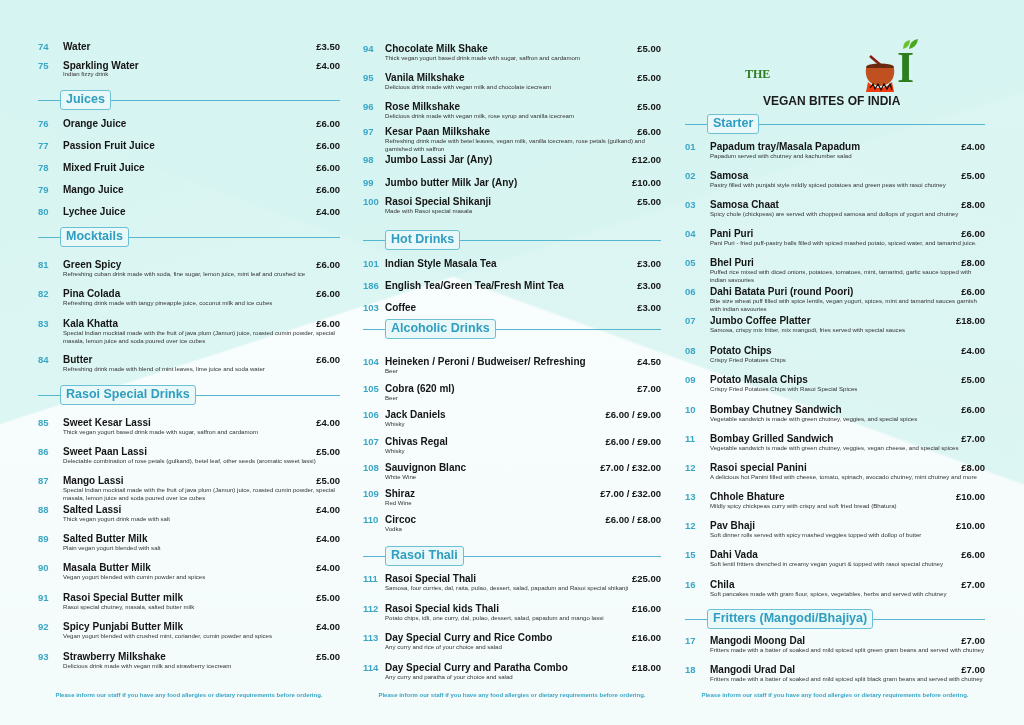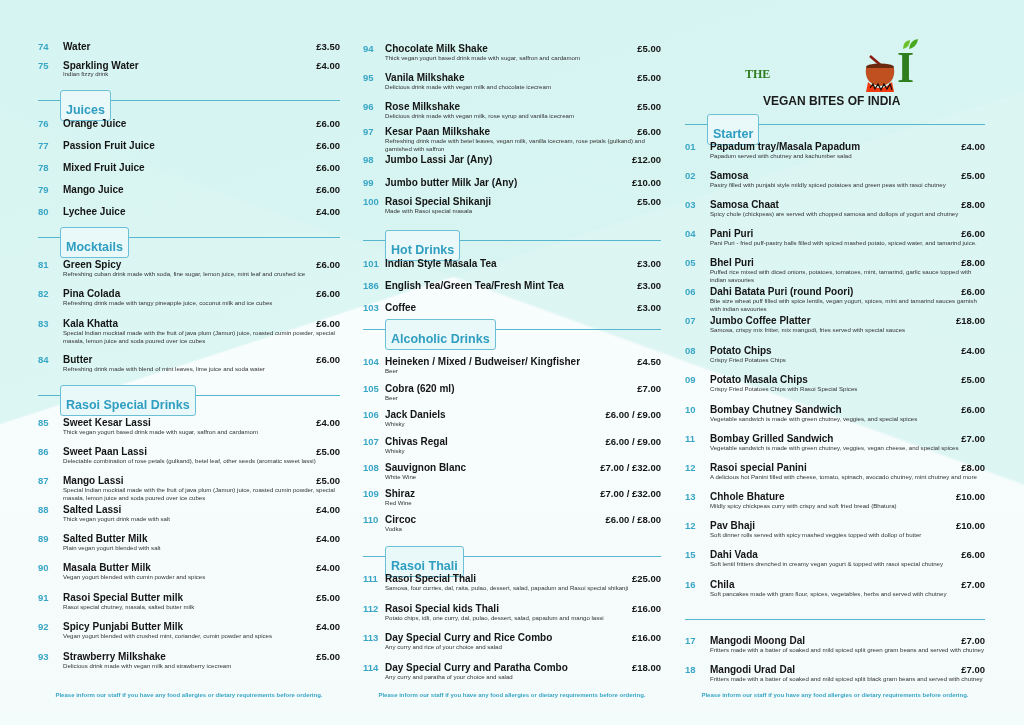--- a/index.html
+++ b/index.html
@@ -27,21 +27,21 @@
   .item{position:absolute;left:0;right:0;}
   .num{position:absolute;left:0;top:0;color:#3aa6c6;font-weight:bold;font-size:9.5px;}
   .name{position:absolute;left:25px;top:0;font-weight:bold;font-size:10px;color:#151515;white-space:nowrap;}
   .price{position:absolute;right:0;top:0;font-weight:bold;font-size:9.5px;color:#151515;white-space:nowrap;}
   .desc{position:absolute;left:25px;top:11px;right:0;font-size:6.1px;color:#333;line-height:8px;}
   .col2 .name,.col2 .desc{left:22px;}
 
   .sec{position:absolute;left:0;right:0;height:20px;}
   .sec .line{position:absolute;left:0;right:0;top:10px;height:1.3px;background:#56b6cf;}
   .sec .box{
-    position:absolute;left:22px;top:0;padding:12px 5px 2px 5px;background:#e9f8f8;
+    position:absolute;left:22px;top:0;padding:1px 5px 2px 5px;background:#e9f8f8;
     border:1.2px solid #6cc0d6;border-radius:3px;color:#2f9ec0;font-weight:bold;font-size:12.5px;line-height:15px;white-space:nowrap;
   }
   .note{position:absolute;left:0;right:0;text-align:center;font-size:6px;color:#3aa6c6;font-weight:bold;}
 
   .logo{position:absolute;left:745px;top:38px;width:180px;height:68px;z-index:1;}
   .logo .the{position:absolute;left:0;top:5px;font-family:"Liberation Serif", serif;font-weight:bold;font-size:12px;color:#2e7d1e;margin-top:24px;}
   .logo .word{position:absolute;left:0;top:6px;font-family:"Liberation Serif", serif;font-weight:bold;font-size:44px;color:#2e7d1e;letter-spacing:-1px;line-height:48px;}
   .logo .word2{position:absolute;left:152px;top:6px;font-family:"Liberation Serif", serif;font-weight:bold;font-size:44px;color:#2e7d1e;line-height:48px;}
   .logo .tag{position:absolute;left:18px;top:56px;font-weight:bold;font-size:12px;color:#1b1b1b;white-space:nowrap;}
   .pot{position:absolute;left:117px;top:16px;width:36px;height:40px;}
@@ -246,21 +246,21 @@
     <span class="name">Coffee</span>
     <span class="price">£3.00</span>
   </div>
 
   <div class="sec" style="top:319px">
     <div class="line"></div>
     <div class="box">Alcoholic Drinks</div>
   </div>
   <div class="item" style="top:356px">
     <span class="num">104</span>
-    <span class="name">Heineken / Mixed / Budweiser/ Kingfisher</span>
+    <span class="name">Heineken / Peroni / Budweiser/ Refreshing</span>
     <span class="price">£4.50</span>
     <span class="desc">Beer</span>
   </div>
   <div class="item" style="top:383px">
     <span class="num">105</span>
     <span class="name">Cobra (620 ml)</span>
     <span class="price">£7.00</span>
     <span class="desc">Beer</span>
   </div>
   <div class="item" style="top:409px">
@@ -439,20 +439,21 @@
   </div>
   <div class="item" style="top:579px">
     <span class="num">16</span>
     <span class="name">Chila</span>
     <span class="price">£7.00</span>
     <span class="desc">Soft pancakes made with gram flour, spices, vegetables, herbs and served with chutney</span>
   </div>
 
   <div class="sec" style="top:609px">
     <div class="line"></div>
+    <div class="box">Fritters (Mangodi/Bhajiya)</div>
   </div>
   <div class="item" style="top:635px">
     <span class="num">17</span>
     <span class="name">Mangodi Moong Dal</span>
     <span class="price">£7.00</span>
     <span class="desc">Fritters made with a batter of soaked and mild spiced split green gram beans and served with chutney</span>
   </div>
   <div class="item" style="top:664px">
     <span class="num">18</span>
     <span class="name">Mangodi Urad Dal</span>

